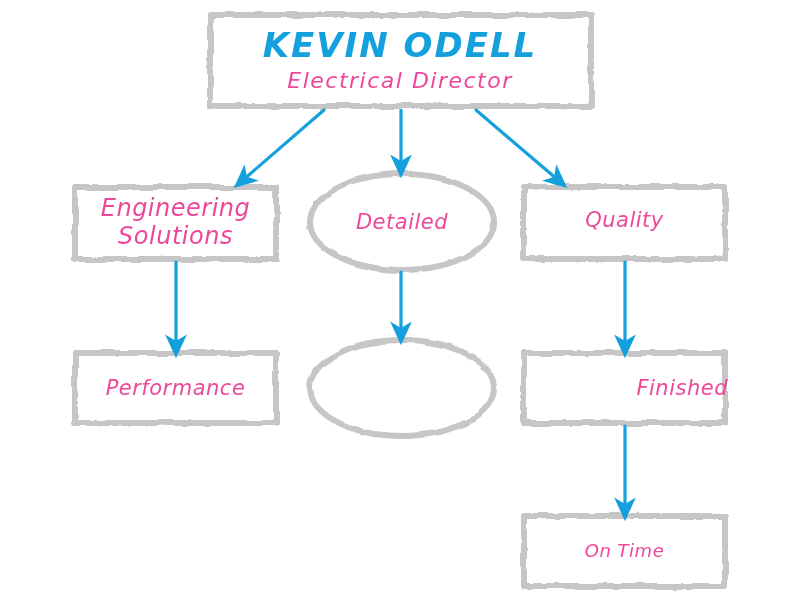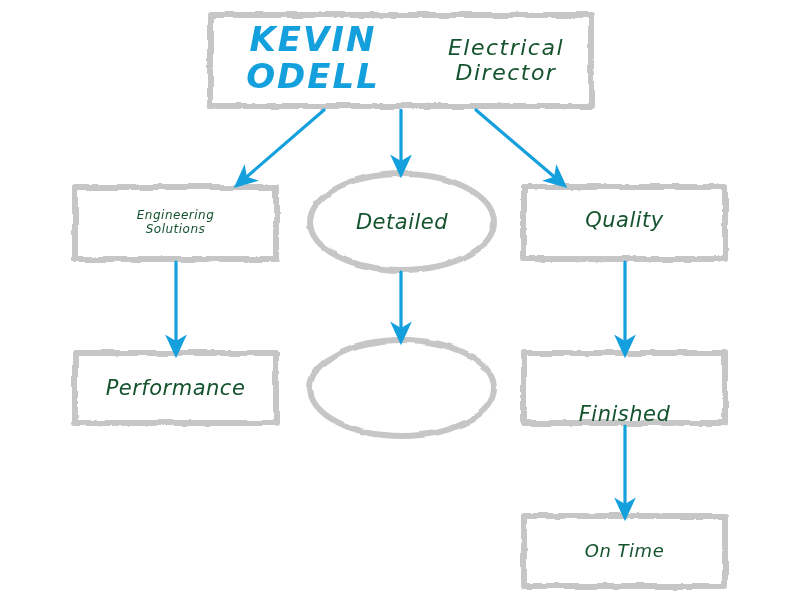--- a/index.html
+++ b/index.html
@@ -30,30 +30,30 @@
     position: absolute;
     top: 0;
     left: 0;
     width: 800px;
     height: 611px;
     pointer-events: none;
   }
   .node {
     position: absolute;
     display: flex;
-    flex-direction: row;
+    flex-direction: column;
     align-items: center;
     justify-content: center;
     text-align: center;
     pointer-events: auto;
   }
   .node-text {
     font-family: "DejaVu Sans", sans-serif;
     font-style: italic;
-    color: #14532d;
+    color: #ec4899;
     line-height: 1.15;
     letter-spacing: 0.5px;
     white-space: pre-line;
   }
   
   #node-root {
     left: 207px;
     top: 12px;
     width: 386px;
     height: 96px;
@@ -72,21 +72,21 @@
     font-size: 22px;
     letter-spacing: 1.5px;
   }
   
   #node-engineering-solutions {
     left: 72px;
     top: 184px;
     width: 207px;
     height: 78px;
   }
-  #node-engineering-solutions .node-text { font-size: 12px; }
+  #node-engineering-solutions .node-text { font-size: 24px; }
   #node-detailed {
     left: 308px;
     top: 171px;
     width: 188px;
     height: 102px;
   }
   #node-detailed .node-text { font-size: 21px; }
   #node-quality {
     left: 521px;
     top: 184px;

